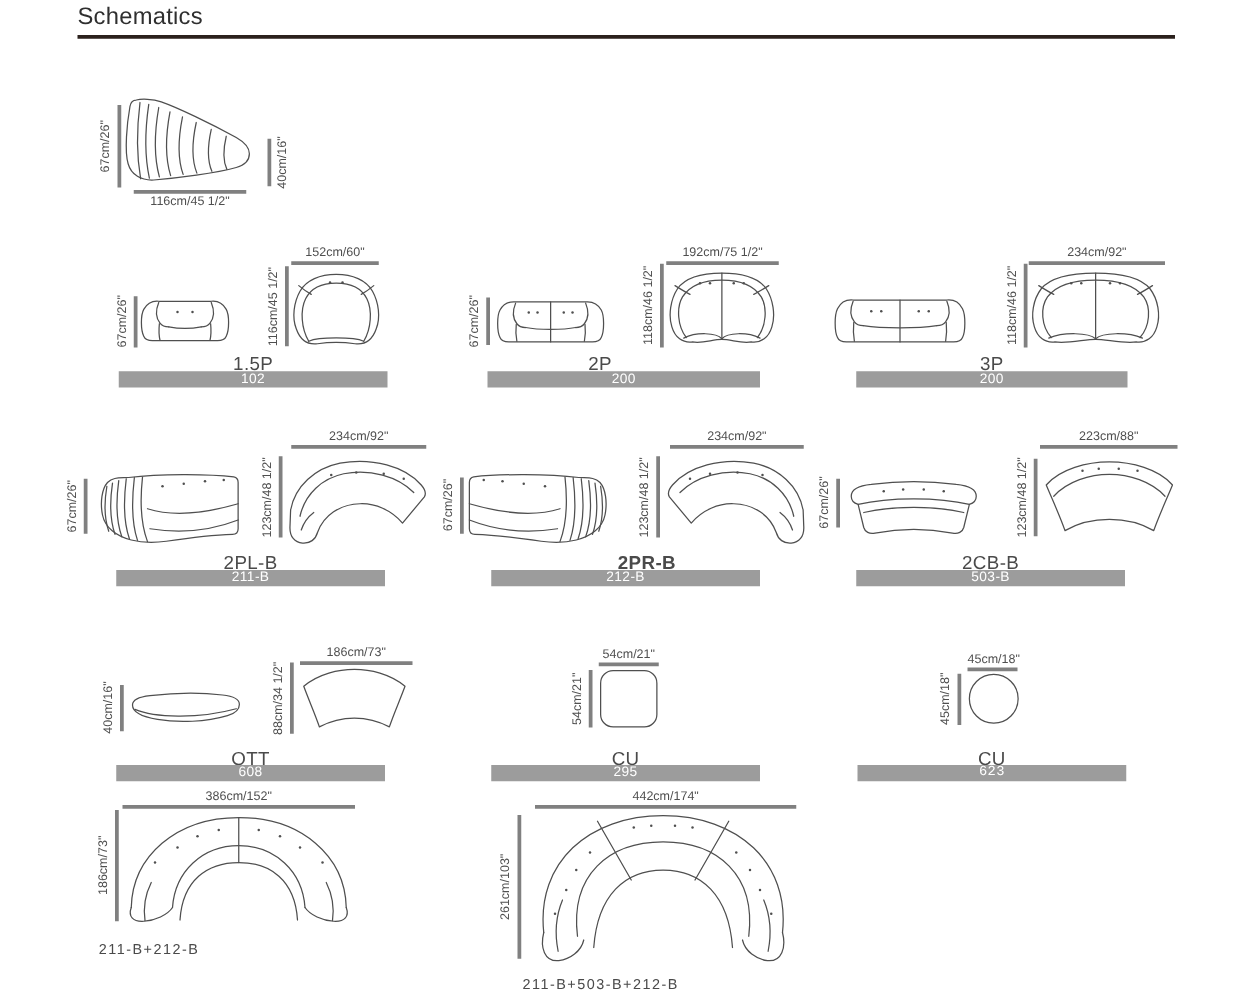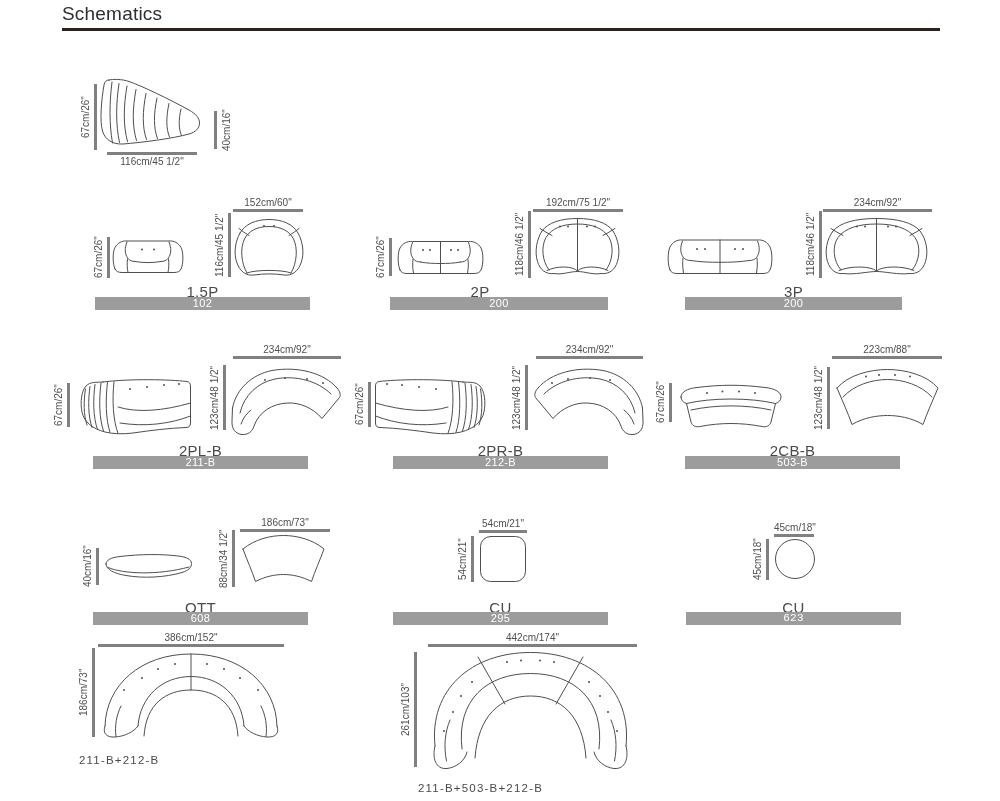--- a/index.html
+++ b/index.html
@@ -261,21 +261,21 @@
           <circle class="dot" cx="57" cy="14" r="1"></circle>
         <circle class="dot" cx="79" cy="15" r="1"></circle>
           <circle class="dot" cx="95" cy="19" r="1"></circle>
       </g>
     </svg>
   </div>
   <div class="abs hdim" style="left:536px;top:344px;width:107px;">
     <div class="lab">234cm/92"</div>
     <div class="hline"></div>
   </div>
-  <div class="abs gname" style="left:393px;top:442px;width:215px;">2PR-B</div>
+  <div class="abs gname" style="left:410px;top:442px;width:215px;font-weight:bold;">2PR-B</div>
   <div class="abs gbar" style="left:393px;top:456px;width:215px;text-align:center;">212-B</div>
 
   <div class="abs vdim" style="left:654px;top:383px;height:39px;">
     <div class="lab">67cm/26"</div>
     <div class="vline"></div>
   </div>
   <div class="abs" style="left:676px;top:378px;">
     <svg width="110" height="51" viewBox="0 0 110 51">
       <path class="ln" d="M5,19 C5,14 11,10.5 21,9.5 C45,6.5 65,6.5 89,9.5 C99,10.5 105,14 105,19 C105,22 103,24.5 99.5,25.5 L95,44 C94,47.5 90.5,49.5 86,48.5 C65,44.5 45,44.5 24,48.5 C19.5,49.5 16,47.5 15,44 L10.5,25.5 C7,24.5 5,22 5,19 Z"></path>
       <path class="ln" d="M10.5,25.5 C35,19.5 75,19.5 99.5,25.5"></path>

